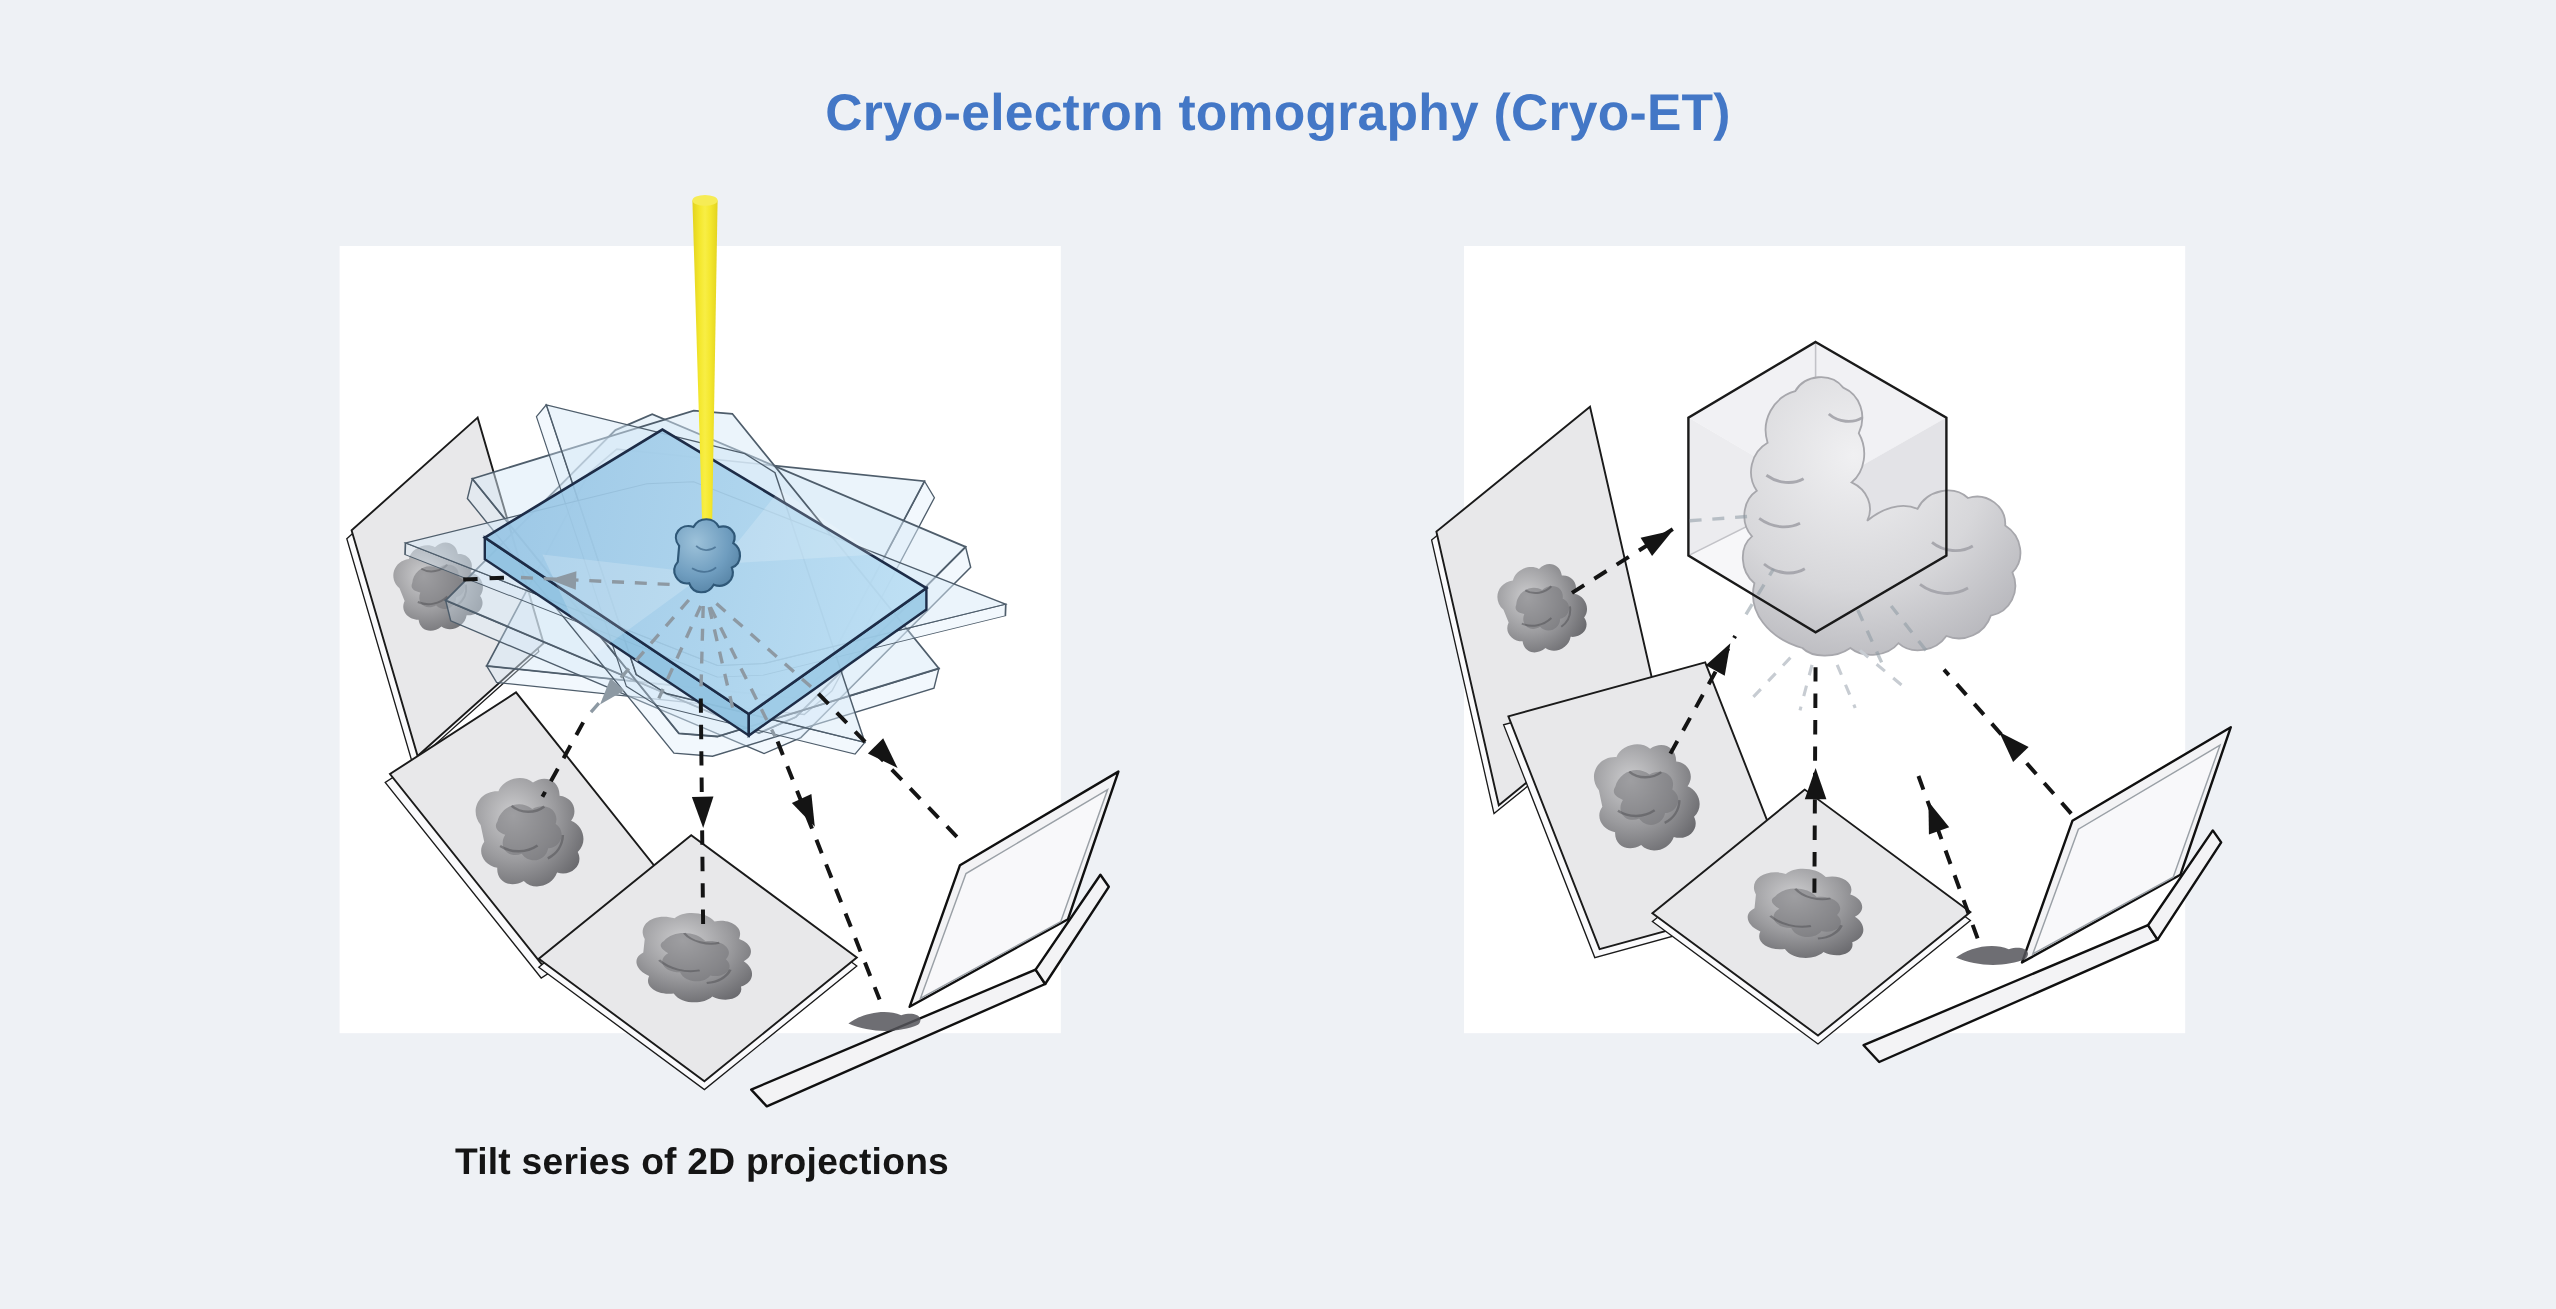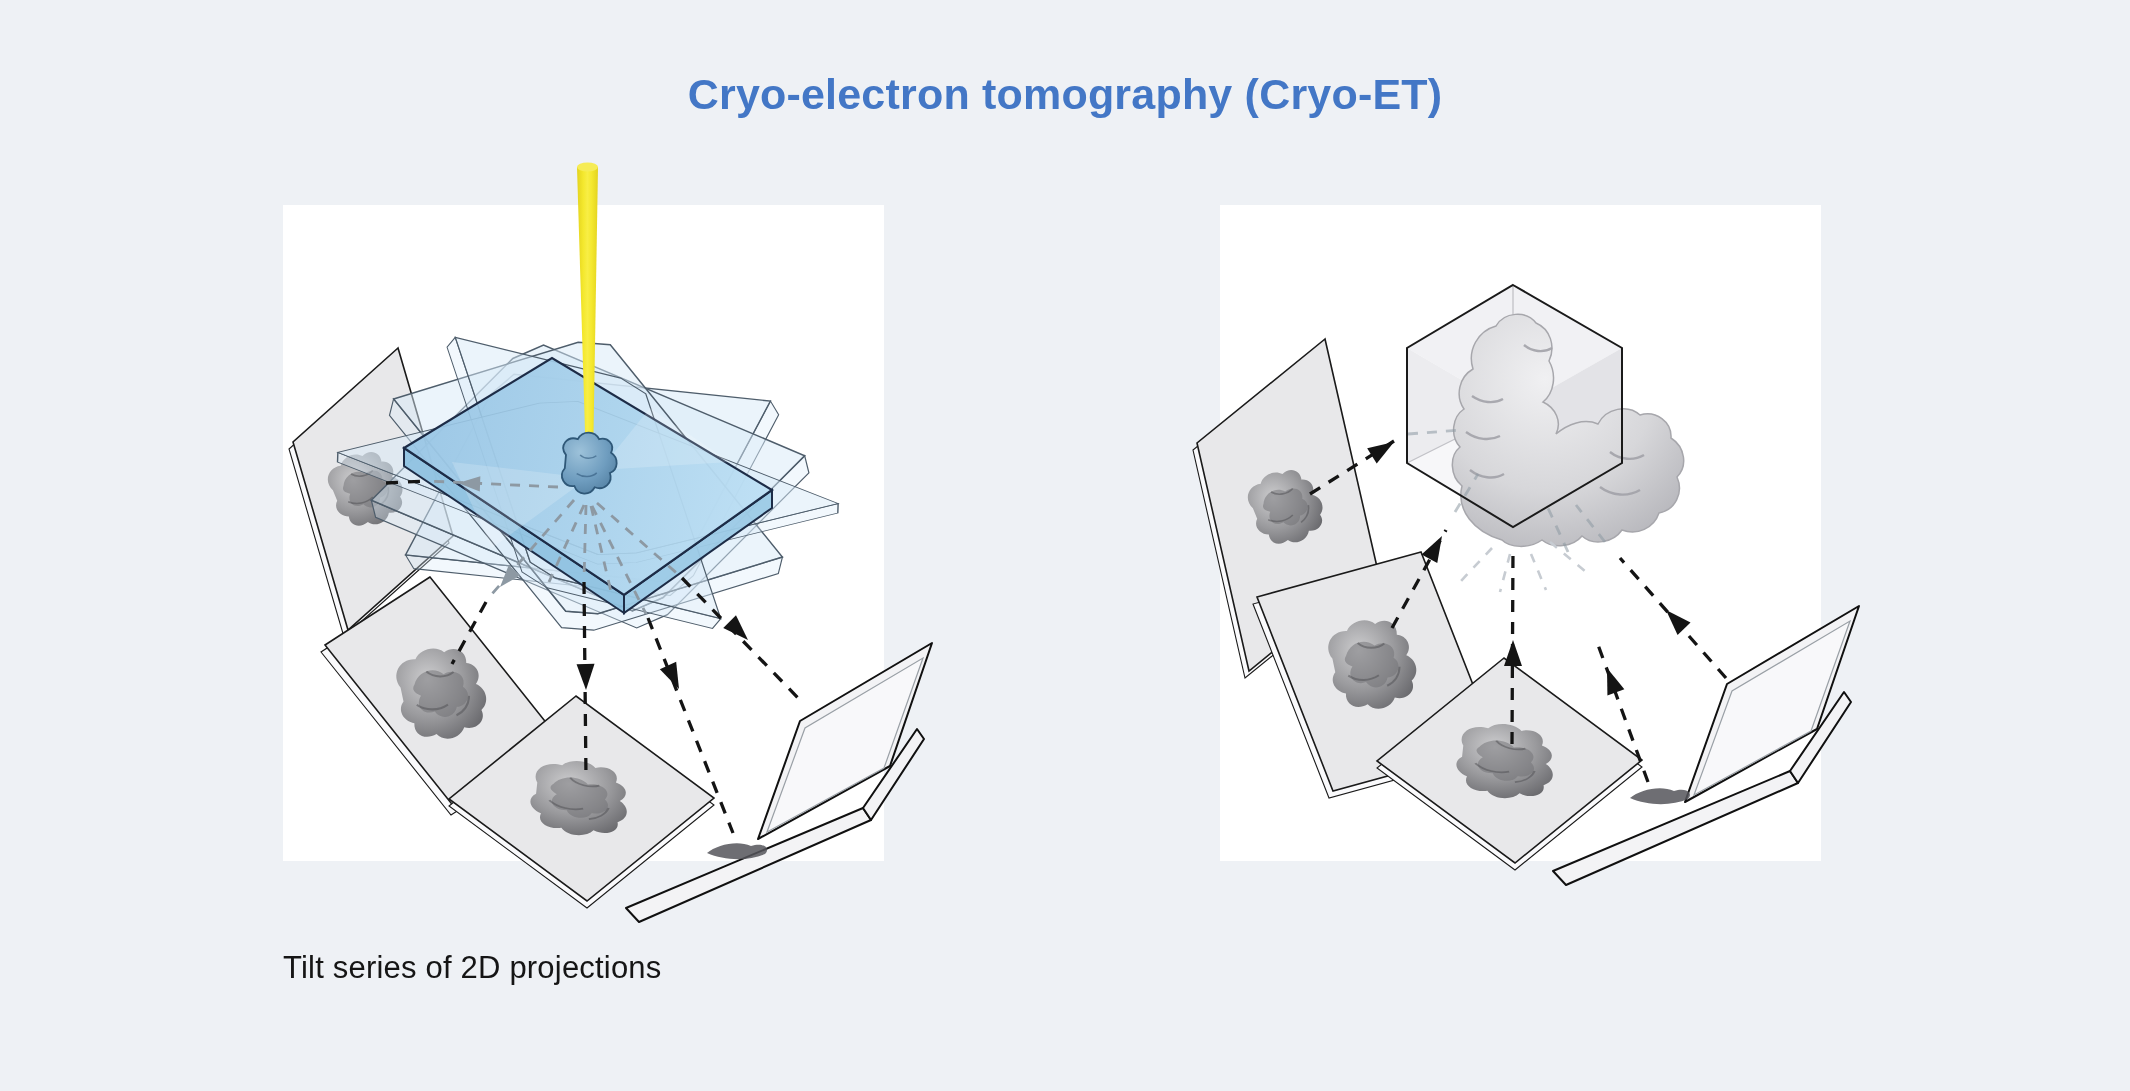--- a/index.html
+++ b/index.html
@@ -8,22 +8,22 @@
     --ghost_slab:#d8eaf8; --ghost_edge:#4e5d6b;
     --plane_fill:#e8e8ea; --plane_edge:#1a1a1a;
     --arrow:#141414; --arrow_gray:#8d99a3; --cube_edge:#1a1a1a;
   }
   html,body{margin:0;padding:0;background:var(--background);}
   .stage{position:relative;width:2130px;height:1091px;background:var(--background);
          font-family:"Liberation Sans",sans-serif;overflow:hidden;}
   .stage svg{position:absolute;left:0;top:0;}
   .page-title{position:absolute;left:0;right:0;top:70px;text-align:center;
       font-size:43px;font-weight:700;color:var(--title);letter-spacing:.2px;}
-  .caption{position:absolute;width:604px;top:950px;text-align:left;
-      font-size:31px;font-weight:400;color:var(--caption);letter-spacing:.2px;}
+  .caption{position:absolute;width:604px;top:950px;text-align:center;
+      font-size:31px;font-weight:700;color:var(--caption);letter-spacing:.2px;}
   .caption.left{left:283px;} .caption.right{left:1220px;}
 
   .panel-rect{fill:var(--panel);}
   .plane{fill:var(--plane_fill);stroke:var(--plane_edge);stroke-width:1.6;}
   .plane-under{fill:#fafafc;stroke:var(--plane_edge);stroke-width:1.1;}
   .ghost-top{fill:var(--ghost_slab);fill-opacity:.5;stroke:var(--ghost_edge);stroke-width:1.4;}
   .ghost-side{fill:var(--ghost_slab);fill-opacity:.34;stroke:var(--ghost_edge);stroke-width:1.1;}
   .slab-top{fill:url(#gSlab);fill-opacity:.9;stroke:#1d2c47;stroke-width:2.2;}
   .slab-side-l{fill:#8fc2e0;fill-opacity:.95;stroke:#1d2c47;stroke-width:2;}
   .slab-side-r{fill:#9ccae6;fill-opacity:.95;stroke:#1d2c47;stroke-width:2;}

